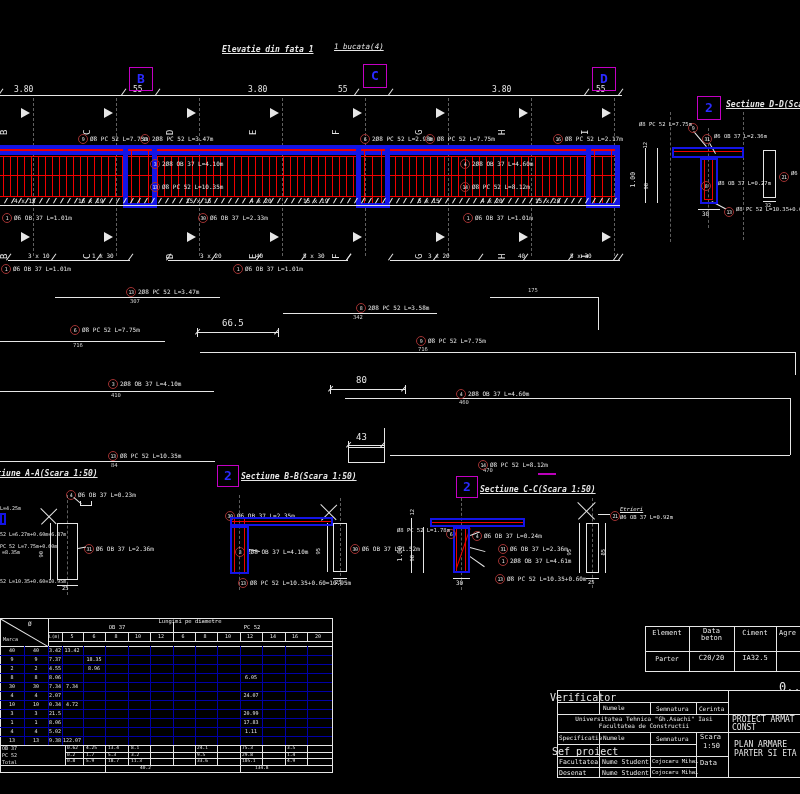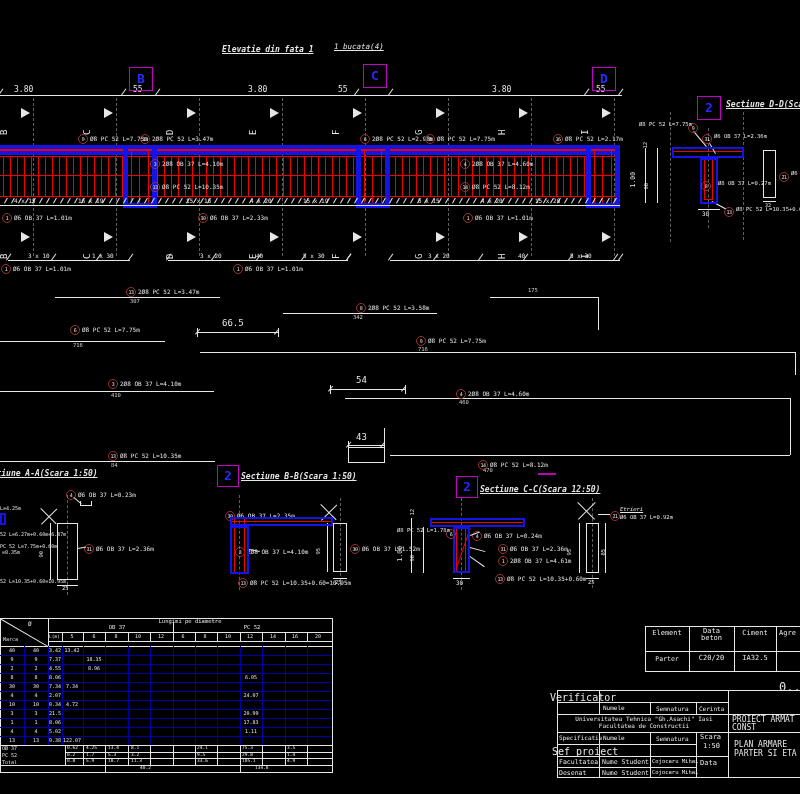--- a/index.html
+++ b/index.html
@@ -355,21 +355,21 @@
     <div style="position: absolute; left: 197px; top: 328px; width: 1px; height: 9px; background: rgb(230, 230, 230);"></div>
     <div style="position: absolute; left: 278px; top: 328px; width: 1px; height: 9px; background: rgb(230, 230, 230);"></div>
     <div style="position: absolute; left: 195px; top: 334px; width: 7px; height: 1px; background: rgb(230, 230, 230); transform-origin: 0px 0px; transform: rotate(-50deg);"></div>
     <div style="position: absolute; left: 274px; top: 334px; width: 7px; height: 1px; background: rgb(230, 230, 230); transform-origin: 0px 0px; transform: rotate(-50deg);"></div>
     <div style="position: absolute; left: 222px; top: 319px; font-size: 9px; color: rgb(230, 230, 230); white-space: pre; line-height: 1; font-family: &quot;DejaVu Sans Mono&quot;, &quot;Liberation Mono&quot;, monospace;">66.5</div>
     <div style="position: absolute; left: 330px; top: 389px; width: 75px; height: 1px; background: rgb(230, 230, 230);"></div>
     <div style="position: absolute; left: 330px; top: 385px; width: 1px; height: 9px; background: rgb(230, 230, 230);"></div>
     <div style="position: absolute; left: 405px; top: 385px; width: 1px; height: 9px; background: rgb(230, 230, 230);"></div>
     <div style="position: absolute; left: 328px; top: 391px; width: 7px; height: 1px; background: rgb(230, 230, 230); transform-origin: 0px 0px; transform: rotate(-50deg);"></div>
     <div style="position: absolute; left: 401px; top: 391px; width: 7px; height: 1px; background: rgb(230, 230, 230); transform-origin: 0px 0px; transform: rotate(-50deg);"></div>
-    <div style="position: absolute; left: 356px; top: 376px; font-size: 9px; color: rgb(230, 230, 230); white-space: pre; line-height: 1; font-family: &quot;DejaVu Sans Mono&quot;, &quot;Liberation Mono&quot;, monospace;">54</div>
+    <div style="position: absolute; left: 356px; top: 376px; font-size: 9px; color: rgb(230, 230, 230); white-space: pre; line-height: 1; font-family: &quot;DejaVu Sans Mono&quot;, &quot;Liberation Mono&quot;, monospace;">80</div>
     <div style="position: absolute; left: 348px; top: 445px; width: 36px; height: 1px; background: rgb(230, 230, 230);"></div>
     <div style="position: absolute; left: 348px; top: 441px; width: 1px; height: 9px; background: rgb(230, 230, 230);"></div>
     <div style="position: absolute; left: 384px; top: 441px; width: 1px; height: 9px; background: rgb(230, 230, 230);"></div>
     <div style="position: absolute; left: 346px; top: 447px; width: 7px; height: 1px; background: rgb(230, 230, 230); transform-origin: 0px 0px; transform: rotate(-50deg);"></div>
     <div style="position: absolute; left: 380px; top: 447px; width: 7px; height: 1px; background: rgb(230, 230, 230); transform-origin: 0px 0px; transform: rotate(-50deg);"></div>
     <div style="position: absolute; left: 356px; top: 433px; font-size: 9px; color: rgb(230, 230, 230); white-space: pre; line-height: 1; font-family: &quot;DejaVu Sans Mono&quot;, &quot;Liberation Mono&quot;, monospace;">43</div>
     <div style="position: absolute; left: 78px; top: 134px; width: 8px; height: 8px; border: 1px solid rgb(160, 50, 50); border-radius: 50%; color: rgb(230, 230, 230); font-size: 5px; line-height: 8px; text-align: center; letter-spacing: -0.5px;">9</div>
     <div style="position: absolute; left: 90px; top: 136px; font-size: 6px; color: rgb(230, 230, 230); white-space: pre; line-height: 1; font-family: &quot;DejaVu Sans Mono&quot;, &quot;Liberation Mono&quot;, monospace;">Ø8 PC 52 L=7.75m</div>
     <div style="position: absolute; left: 140px; top: 134px; width: 8px; height: 8px; border: 1px solid rgb(160, 50, 50); border-radius: 50%; color: rgb(230, 230, 230); font-size: 5px; line-height: 8px; text-align: center; letter-spacing: -0.5px;">13</div>
     <div style="position: absolute; left: 152px; top: 136px; font-size: 6px; color: rgb(230, 230, 230); white-space: pre; line-height: 1; font-family: &quot;DejaVu Sans Mono&quot;, &quot;Liberation Mono&quot;, monospace;">2Ø8 PC 52 L=3.47m</div>
@@ -539,21 +539,21 @@
     <div style="position: absolute; left: 620px; top: 515px; font-size: 5.5px; color: rgb(230, 230, 230); white-space: pre; line-height: 1; font-family: &quot;DejaVu Sans Mono&quot;, &quot;Liberation Mono&quot;, monospace;">Ø6 OB 37 L=0.92m</div>
     <div style="position: absolute; left: 129px; top: 67px; width: 22px; height: 22px; border: 1px solid rgb(196, 0, 196); color: rgb(42, 42, 255); font-weight: bold; text-align: center; line-height: 22px; font-size: 13px;">B</div>
     <div style="position: absolute; left: 363px; top: 64px; width: 22px; height: 22px; border: 1px solid rgb(196, 0, 196); color: rgb(42, 42, 255); font-weight: bold; text-align: center; line-height: 22px; font-size: 13px;">C</div>
     <div style="position: absolute; left: 592px; top: 67px; width: 22px; height: 22px; border: 1px solid rgb(196, 0, 196); color: rgb(42, 42, 255); font-weight: bold; text-align: center; line-height: 22px; font-size: 13px;">D</div>
     <div style="position: absolute; left: 697px; top: 96px; width: 22px; height: 22px; border: 1px solid rgb(196, 0, 196); color: rgb(42, 42, 255); font-weight: bold; text-align: center; line-height: 22px; font-size: 13px;">2</div>
     <div style="position: absolute; left: 217px; top: 465px; width: 20px; height: 20px; border: 1px solid rgb(196, 0, 196); color: rgb(42, 42, 255); font-weight: bold; text-align: center; line-height: 20px; font-size: 13px;">2</div>
     <div style="position: absolute; left: 456px; top: 476px; width: 20px; height: 20px; border: 1px solid rgb(196, 0, 196); color: rgb(42, 42, 255); font-weight: bold; text-align: center; line-height: 20px; font-size: 13px;">2</div>
     <div style="position: absolute; left: 726px; top: 101px; font-size: 8px; color: rgb(230, 230, 230); white-space: pre; line-height: 1; font-family: &quot;DejaVu Sans Mono&quot;, &quot;Liberation Mono&quot;, monospace; text-decoration: underline; font-style: italic; font-weight: bold;">Sectiune D-D(Scara 1:50)</div>
     <div style="position: absolute; left: -18px; top: 470px; font-size: 8px; color: rgb(230, 230, 230); white-space: pre; line-height: 1; font-family: &quot;DejaVu Sans Mono&quot;, &quot;Liberation Mono&quot;, monospace; text-decoration: underline; font-style: italic; font-weight: bold;">Sectiune A-A(Scara 1:50)</div>
     <div style="position: absolute; left: 241px; top: 473px; font-size: 8px; color: rgb(230, 230, 230); white-space: pre; line-height: 1; font-family: &quot;DejaVu Sans Mono&quot;, &quot;Liberation Mono&quot;, monospace; text-decoration: underline; font-style: italic; font-weight: bold;">Sectiune B-B(Scara 1:50)</div>
-    <div style="position: absolute; left: 480px; top: 486px; font-size: 8px; color: rgb(230, 230, 230); white-space: pre; line-height: 1; font-family: &quot;DejaVu Sans Mono&quot;, &quot;Liberation Mono&quot;, monospace; text-decoration: underline; font-style: italic; font-weight: bold;">Sectiune C-C(Scara 12:50)</div>
+    <div style="position: absolute; left: 480px; top: 486px; font-size: 8px; color: rgb(230, 230, 230); white-space: pre; line-height: 1; font-family: &quot;DejaVu Sans Mono&quot;, &quot;Liberation Mono&quot;, monospace; text-decoration: underline; font-style: italic; font-weight: bold;">Sectiune C-C(Scara 1:50)</div>
     <div style="position: absolute; left: 0px; top: 618px; width: 332px; height: 1px; background: rgb(230, 230, 230);"></div>
     <div style="position: absolute; left: 0px; top: 772px; width: 333px; height: 1px; background: rgb(230, 230, 230);"></div>
     <div style="position: absolute; left: 0px; top: 618px; width: 1px; height: 154px; background: rgb(230, 230, 230);"></div>
     <div style="position: absolute; left: 332px; top: 618px; width: 1px; height: 154px; background: rgb(230, 230, 230);"></div>
     <div style="position: absolute; left: 48px; top: 632px; width: 284px; height: 1px; background: rgb(230, 230, 230);"></div>
     <div style="position: absolute; left: 48px; top: 641px; width: 284px; height: 1px; background: rgb(230, 230, 230);"></div>
     <div style="position: absolute; left: 0px; top: 646px; width: 332px; height: 1px; background: rgb(230, 230, 230);"></div>
     <div style="position: absolute; left: 0px; top: 745px; width: 332px; height: 1px; background: rgb(230, 230, 230);"></div>
     <div style="position: absolute; left: 65px; top: 752px; width: 267px; height: 1px; background: rgb(230, 230, 230);"></div>
     <div style="position: absolute; left: 65px; top: 758px; width: 267px; height: 1px; background: rgb(230, 230, 230);"></div>

